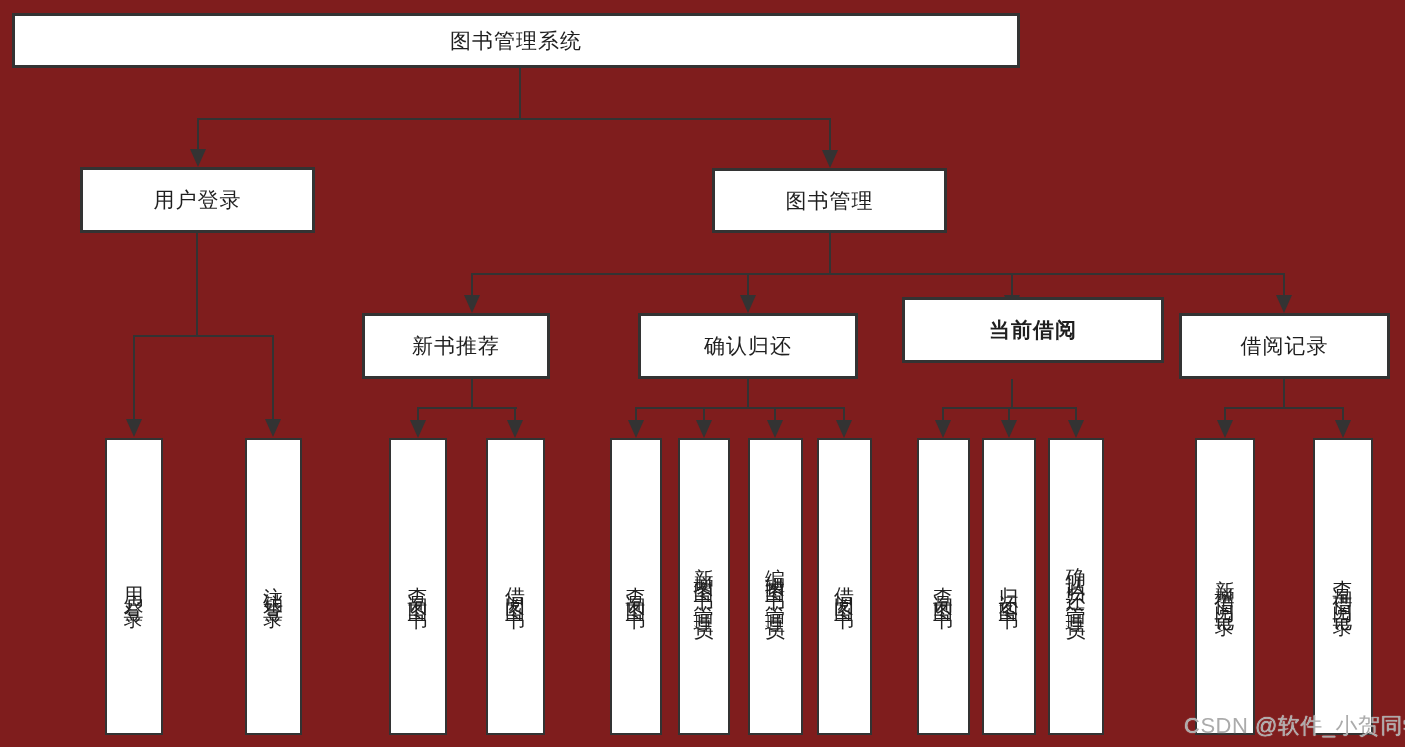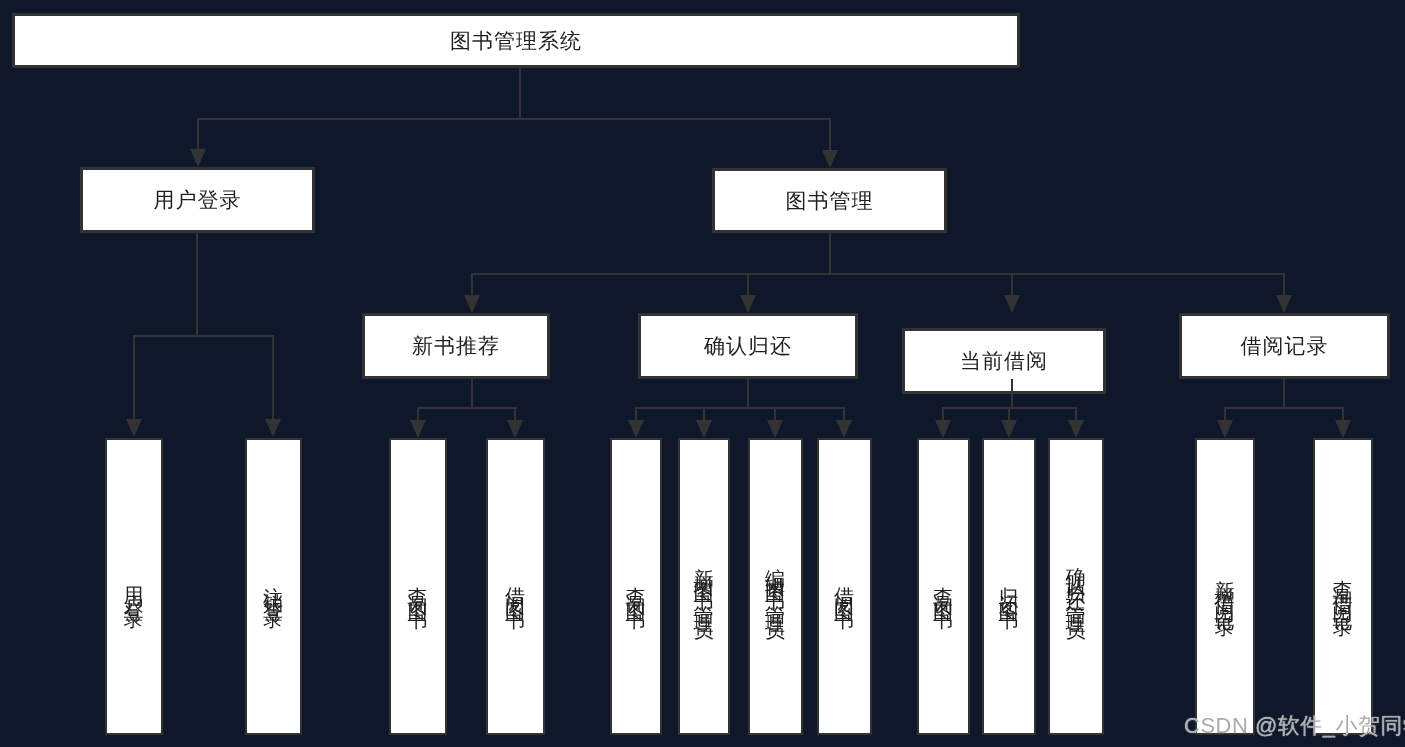--- a/index.html
+++ b/index.html
@@ -1,17 +1,17 @@
 <!DOCTYPE html>
 <html><head>
 <meta charset="utf-8">
 <style>
   html,body{margin:0;padding:0;background:#ffffff;}
   .stage{
-    position:relative;width:1405px;height:747px;background:#0f172a;overflow:hidden;
+    position:relative;width:1405px;height:747px;background:#7f1d1d;overflow:hidden;
     font-family:"Liberation Sans","DejaVu Sans",sans-serif;color:#1f1f1f;
   }
   
   .node{
     position:absolute;box-sizing:border-box;border:3px solid #333333;background:#ffffff;
     display:flex;align-items:center;justify-content:center;
     font-size:21px;letter-spacing:1px;white-space:nowrap;
   }
   .leaf{
     position:absolute;box-sizing:border-box;border:2px solid #333333;background:#ffffff;
@@ -77,21 +77,21 @@
   <div class="tri" style="left:1004px;top:295px;"></div>
   <div class="v" style="left:1283px;top:273px;height:22px;"></div>
   <div class="tri" style="left:1276px;top:295px;"></div>
 
   <div class="node" style="left:362px;top:313px;width:188px;height:66px;">
     <span>新书推荐</span>
   </div>
   <div class="node" style="left:638px;top:313px;width:220px;height:66px;">
     <span>确认归还</span>
   </div>
-  <div class="node" style="left:902px;top:328px;width:204px;height:66px;">
+  <div class="node" style="left:902px;top:297px;width:262px;height:66px;font-weight:bold;">
     <span>当前借阅</span>
   </div>
   <div class="node" style="left:1179px;top:313px;width:211px;height:66px;">
     <span>借阅记录</span>
   </div>
 
   <div class="v" style="left:471px;top:379px;height:28px;"></div>
   <div class="h" style="left:417px;top:407px;width:100px;"></div>
   <div class="v" style="left:417px;top:407px;height:13px;"></div>
   <div class="tri" style="left:410px;top:420px;"></div>

